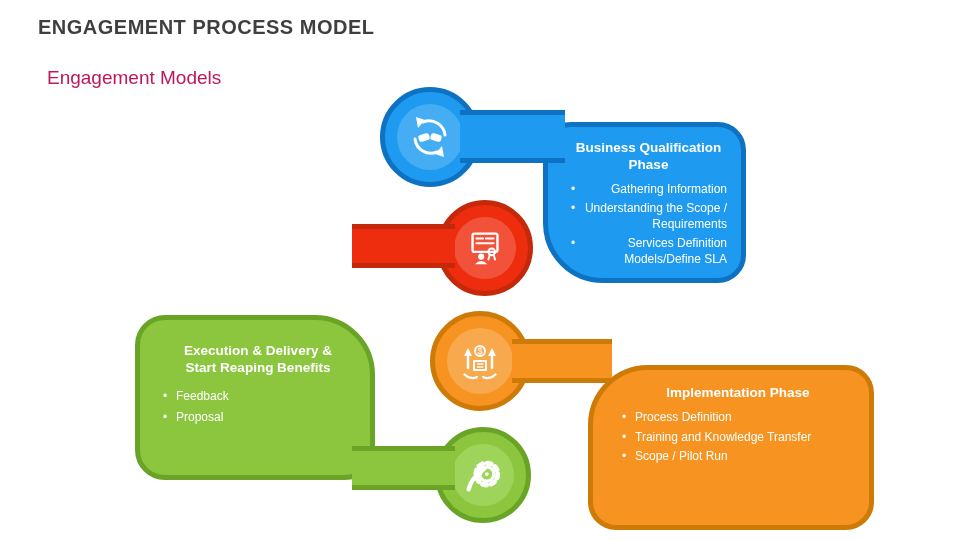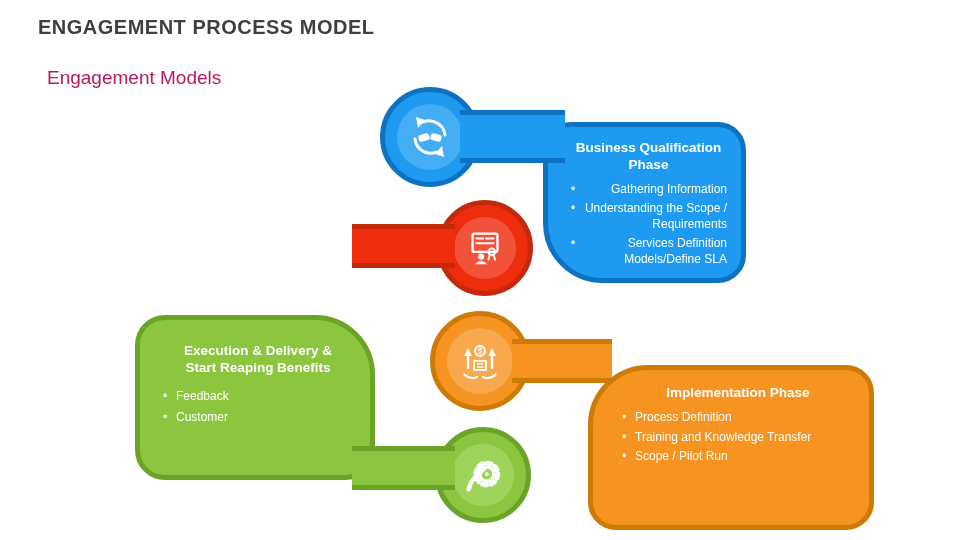--- a/index.html
+++ b/index.html
@@ -104,21 +104,21 @@
         <rect x="24.5" y="21" width="11" height="7" rx="2.5" fill="#fff" transform="rotate(16 30 24.5)"></rect>
       </svg>
     </div>
   </div>
 
   <div class="block b2" style="--fill: #8CC63F; --border: #6AA426; --light: #9FD45B;">
     <div class="panel">
       <div class="panel-title">Execution &amp; Delivery &amp; Start Reaping Benefits</div>
       <ul>
         <li>Feedback</li>
-        <li>Customer</li>
+        <li>Proposal</li>
       </ul>
     </div>
     <div class="stub"></div>
     <div class="bubble">
       <div class="bubble-light"></div>
       <svg width="46" height="46" viewBox="0 0 48 48">
         <circle class="icon-stroke" cx="28" cy="23" r="7.5" stroke-width="3.5"></circle>
         <circle class="icon-stroke" cx="28" cy="23" r="11.5" stroke-width="5" stroke-dasharray="4.2 4.84"></circle>
         <circle cx="28" cy="23" r="2" fill="#fff"></circle>
         <path class="icon-stroke" d="M9 39 Q12 27 21 22" stroke-width="4.5"></path>

